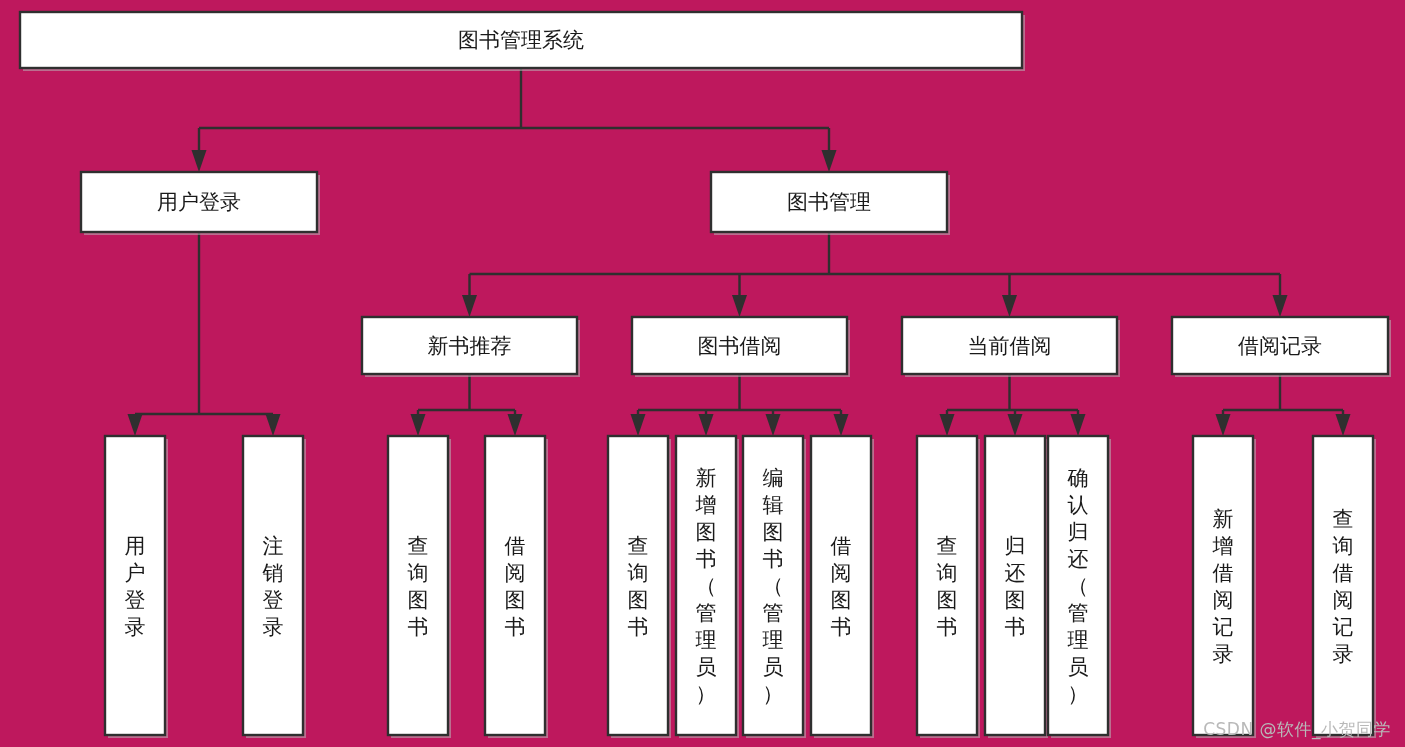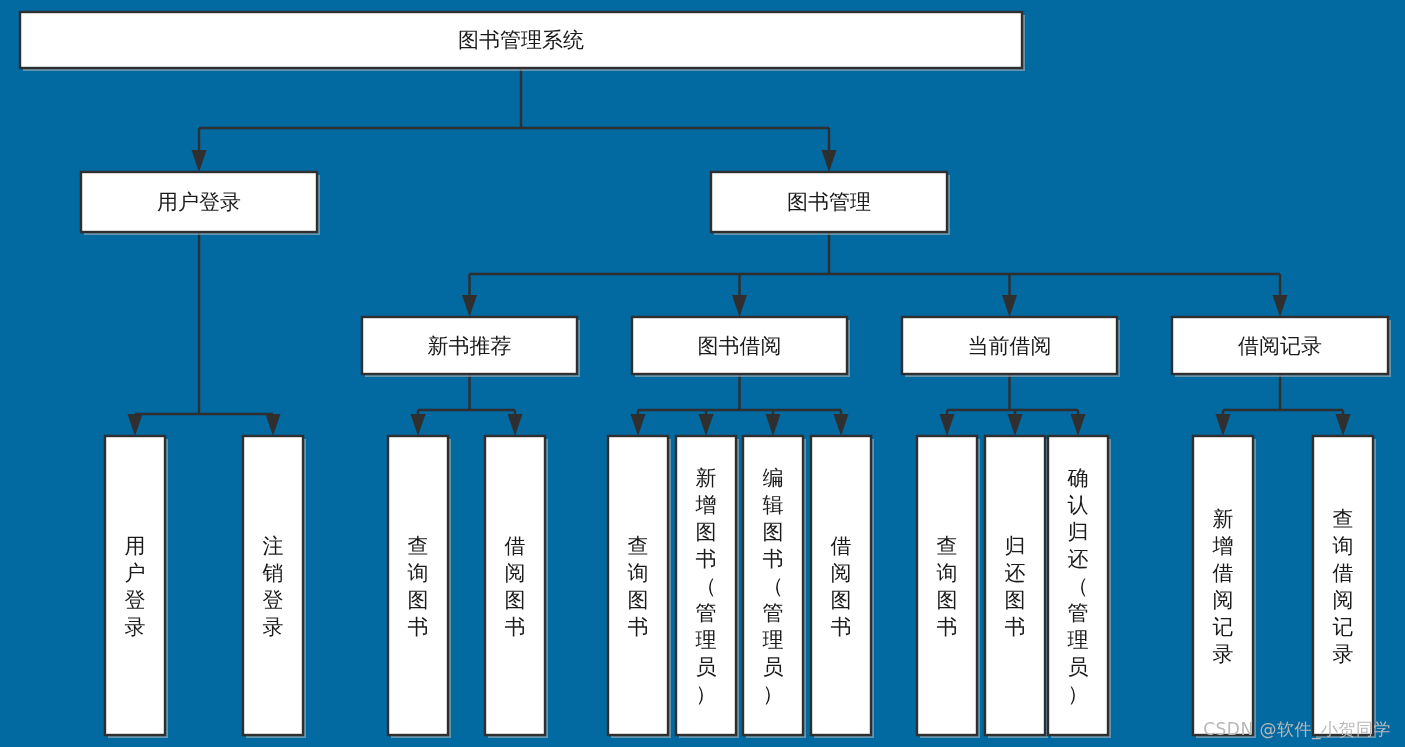--- a/index.html
+++ b/index.html
@@ -11,21 +11,21 @@
   body {
     width: 1405px;
     height: 747px;
     overflow: hidden;
     font-family: "DejaVu Sans", "Liberation Sans", sans-serif;
   }
   #diagram-root {
     position: relative;
     width: 1405px;
     height: 747px;
-    background: #0369a1;
+    background: #be185d;
   }
   svg.diagram-canvas {
     position: absolute;
     left: 0;
     top: 0;
     width: 1405px;
     height: 747px;
     display: block;
   }
   .node-box {

